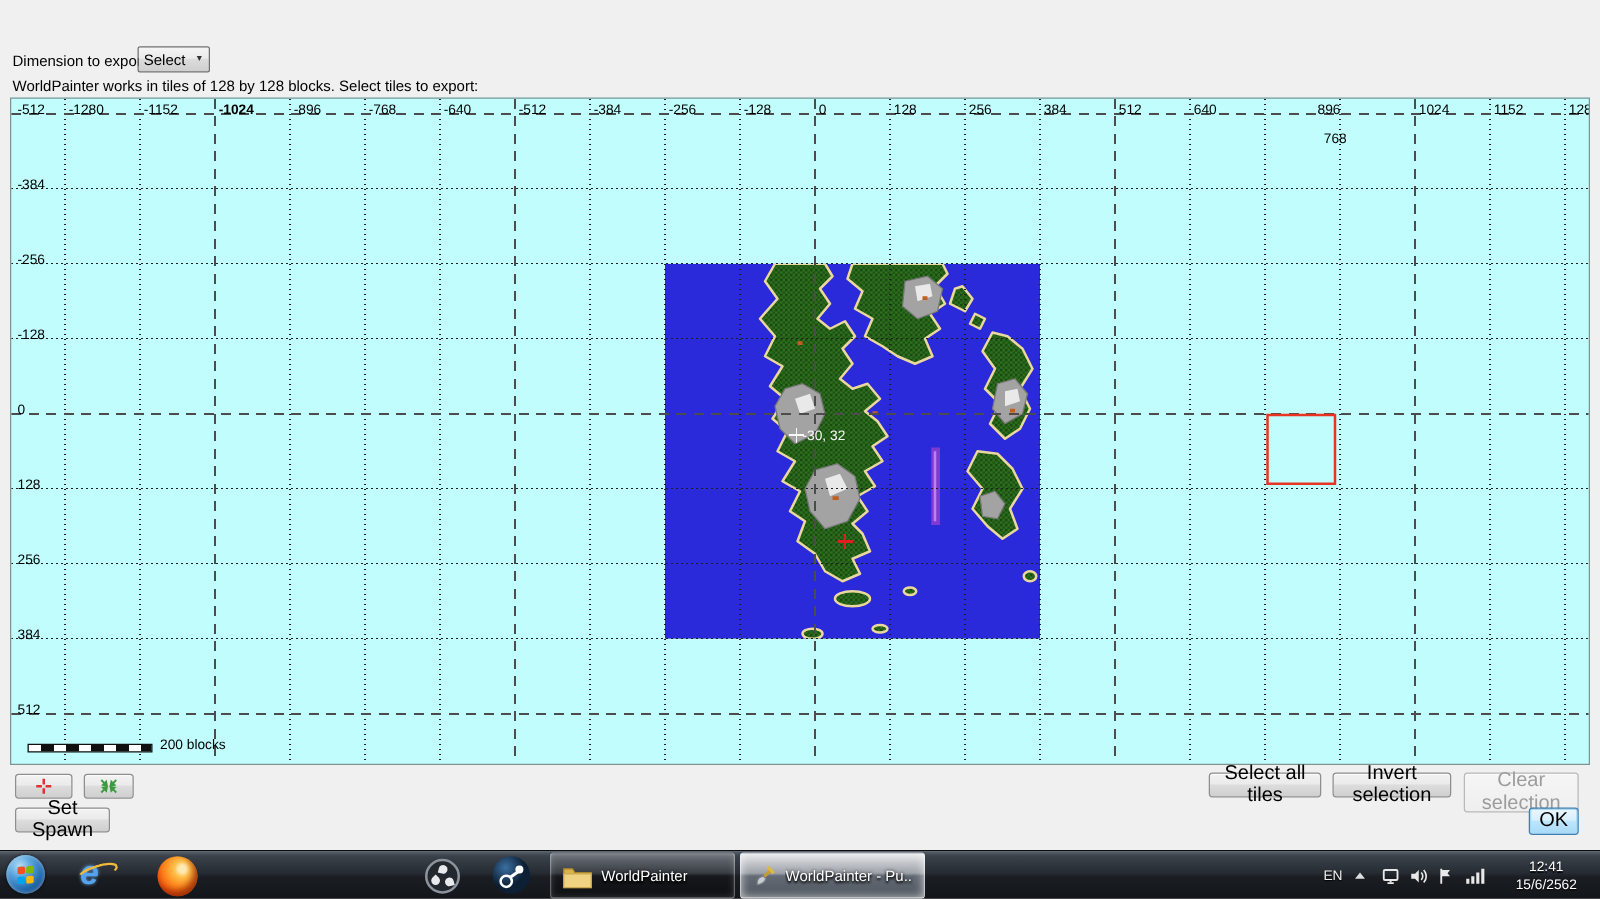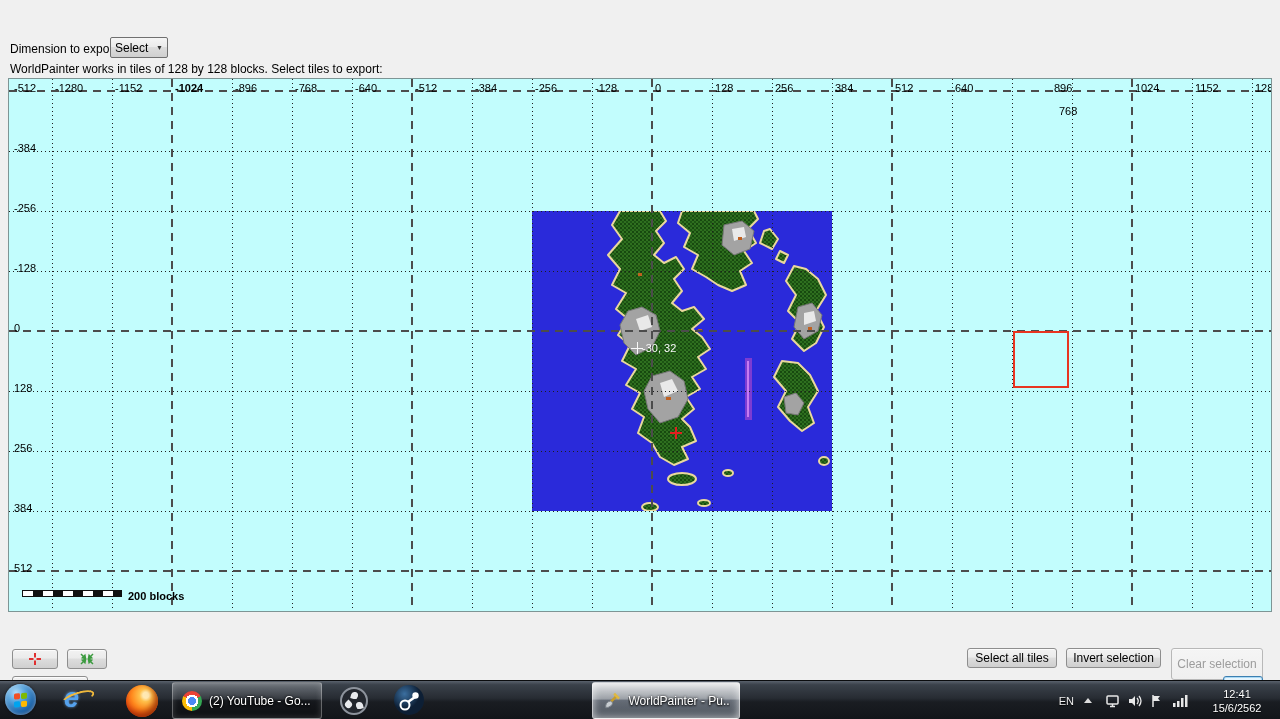--- a/index.html
+++ b/index.html
@@ -39,34 +39,34 @@
   .map-panel { position:absolute; left:8px; top:78px; width:1264px; height:534px;
     background:#c2fdfd; border:1px solid #7e9595; overflow:hidden; }
   .island { position:absolute; left:523px; top:132px; z-index:1; }
   .grid-svg { position:absolute; left:0; top:0; z-index:2; shape-rendering:crispEdges; }
   .gl { stroke:#1f1f1f; stroke-width:1; stroke-dasharray:1 3; }
   .gl.major { stroke:#4c4c4c; stroke-width:2; stroke-dasharray:8 6; }
   .labels { position:absolute; left:0; top:0; width:100%; height:100%; z-index:3; pointer-events:none; }
   .axis-label { position:absolute; font-size:11px; color:#000; white-space:nowrap; }
   .selection { position:absolute; left:1004px; top:252px; width:56px; height:57px;
     border:2px solid #e83420; z-index:4; }
-  .scalebar-wrap { position:absolute; left:13px; top:511px; z-index:5; display:flex; align-items:flex-start;font-weight:bold; }
+  .scalebar-wrap { position:absolute; left:13px; top:511px; z-index:5; display:flex; align-items:flex-end; }
   .scalebar { width:100px; height:7px; border:1px solid #101010;
     background:repeating-linear-gradient(90deg,#fdfdfd 0 10px,#101010 10px 20px); }
   .scalebar-text { margin-left:6px; font-size:11px; color:#000; }
   .cursor-text { font-size:11px; fill:#f8f8f8; font-family:"Liberation Sans",sans-serif; }
   .land { fill:url(#forest); stroke:#ead89e; stroke-width:2; stroke-linejoin:round; }
   .mtn  { fill:#a3a3a3; stroke:#787878; stroke-width:1; }
   .cap  { fill:#e9e9e9; } .ore { fill:#c06020; }
 
   
-  .win7-btn { position:absolute; font-family:"Liberation Sans",sans-serif; font-size:12px; color:#000;
+  .win7-btn { position:absolute; font-family:"Liberation Sans",sans-serif; font-size:16px; color:#000;
     background:linear-gradient(180deg,#f2f2f2,#ebebeb 45%,#dddddd 50%,#cfcfcf);
     border:1px solid #8e8e8e; border-radius:3px; box-shadow:inset 0 1px 0 #fbfbfb;
-    display:flex; align-items:center; justify-content:center; cursor:pointer;margin-top:30px; }
+    display:flex; align-items:center; justify-content:center; cursor:pointer; }
   .win7-btn.disabled { color:#9c9c9c; border-color:#b8b8b8;
     background:linear-gradient(180deg,#f5f5f5,#efefef); cursor:default; }
   .win7-btn.default-focus { border-color:#3c7fb1;
     background:linear-gradient(180deg,#eaf6fd,#d9f0fc 45%,#bee6fd 50%,#a7d9f5);
     box-shadow:inset 0 0 0 1px #a9d9f5; }
   .btn-crosshair { left:12px; top:619px; width:46px; height:20px; }
   .btn-arrows   { left:67px; top:619px; width:40px; height:20px; }
   .btn-setspawn { left:12px; top:646px; width:76px; height:20px; }
   .btn-selectall{ left:967px; top:618px; width:90px; height:20px; }
   .btn-invert   { left:1066px; top:618px; width:95px; height:20px; }
@@ -293,44 +293,47 @@
       </div>
     </div>
 
     <div class="taskbar-icon" style="left:64px; top:2px; width:32px; height:34px;">
       <span class="ie-e">e</span>
       <div class="ie-ring"></div>
     </div>
 
     <div class="taskbar-icon ff" style="left:126px; top:4px;"></div>
 
-    <div class="glass-btn" style="left:172px; width:150px;">
-      <div class="chrome-icon"></div>
-      <span class="tb-label">(2) YouTube - Go...</span>
-    </div>
 
     <div class="taskbar-icon obs" style="left:340px; top:6px;">
       <i style="left:9px; top:3px; transform:rotate(15deg);"></i>
       <i style="left:3px; top:12px; transform:rotate(135deg);"></i>
       <i style="left:14px; top:13px; transform:rotate(255deg);"></i>
     </div>
 
     <svg class="taskbar-icon" style="left:394px; top:4px;" width="30" height="30" viewBox="0 0 30 30">
       <defs>
         <radialGradient id="steamg" cx="35%" cy="30%">
             <stop offset="0%" stop-color="#3b6fa0"></stop>
             <stop offset="100%" stop-color="#0d1f35"></stop>
           </radialGradient>
       </defs>
       <circle cx="15" cy="15" r="15" fill="url(#steamg)"></circle>
       <circle cx="11" cy="20" r="4.5" fill="none" stroke="#fff" stroke-width="2"></circle>
       <line x1="14" y1="17" x2="21" y2="12" stroke="#fff" stroke-width="2.5"></line>
       <circle cx="21.5" cy="10.5" r="3.2" fill="#fff"></circle>
     </svg>
 
+    <div class="glass-btn" style="left:440px; width:148px;">
+      <svg width="24" height="20" viewBox="0 0 24 20">
+        <path d="M1,4 h7 l2,3 h13 v12 h-22 z" fill="#dcb348" stroke="#a8852f"></path>
+        <path d="M1,8 h22 v11 h-22 z" fill="#f0d382" stroke="#c9a84e"></path>
+      </svg>
+      <span class="tb-label">WorldPainter</span>
+    </div>
 
     <div class="glass-btn active" style="left:592px; width:148px;">
       <svg width="20" height="20" viewBox="0 0 20 20">
         <line x1="15" y1="5" x2="9" y2="11" stroke="#c79c2a" stroke-width="2.5"></line>
         <line x1="12.5" y1="2.5" x2="17.5" y2="7.5" stroke="#e0b93f" stroke-width="2.5"></line>
         <path d="M9,10 Q3,11 4,17 Q10,16 11,12 Z" fill="#c8cdd2" stroke="#7d838a"></path>
       </svg>
       <span class="tb-label">WorldPainter - Pu...</span>
     </div>
 

